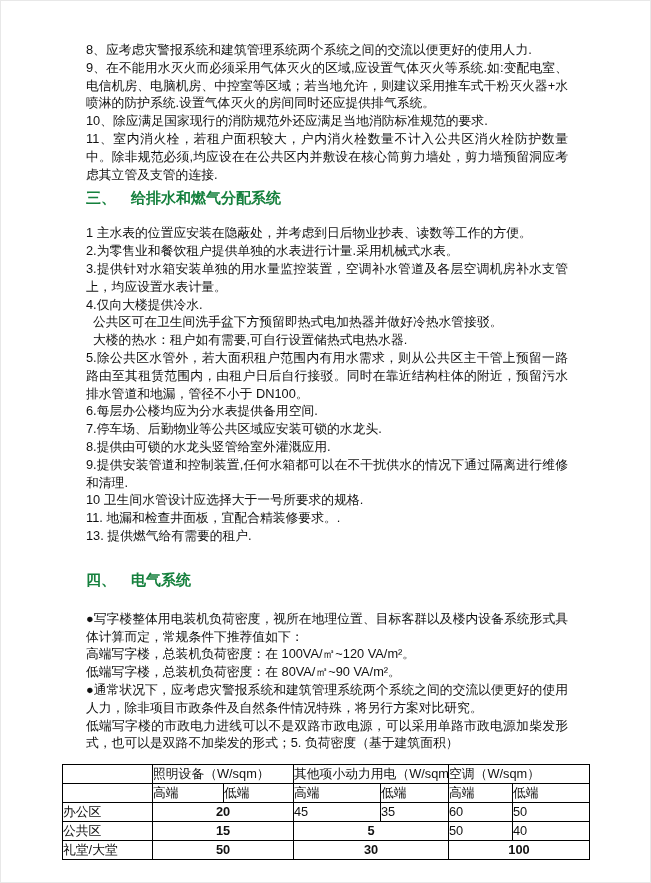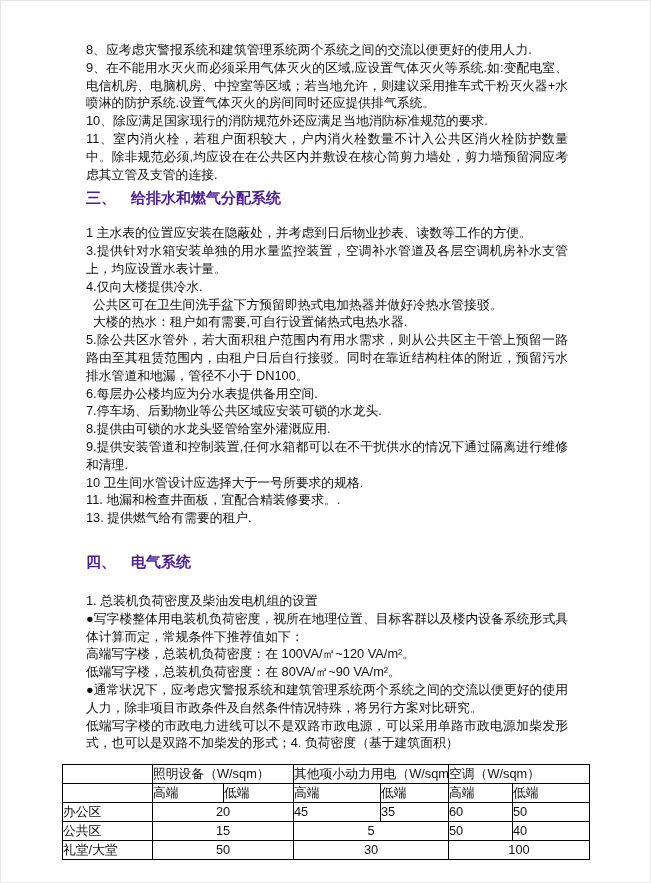--- a/index.html
+++ b/index.html
@@ -18,21 +18,21 @@
   }
   .line {
     margin: 0;
     text-align: justify;
   }
   .indent { padding-left: 7px; }
   h2.heading {
     font-size: 15px;
     line-height: 21px;
     font-weight: bold;
-    color: #4c1d95;
+    color: #15803d;
     margin: 0;
   }
   h2.heading.plumbing { margin-top: 4px; margin-bottom: 16px; }
   h2.heading.electrical { margin-top: 24px; margin-bottom: 20px; }
   table.load-table {
     border-collapse: collapse;
     table-layout: fixed;
     margin-top: 12px;
     margin-left: -24px;
     width: 527px;
@@ -40,56 +40,56 @@
   }
   table.load-table td {
     border: 1px solid #000000;
     height: 16px;
     padding: 1px 0;
     line-height: 15.5px;
     text-align: left;
     overflow: hidden;
     white-space: nowrap;
   }
-  table.load-table td.c { text-align: center; }
+  table.load-table td.c { text-align: center; font-weight: bold; }
 </style>
 </head>
 <body>
 
 <div class="page">
 
   <p class="line">8、应考虑灾警报系统和建筑管理系统两个系统之间的交流以便更好的使用人力.</p>
   <p class="line">9、在不能用水灭火而必须采用气体灭火的区域,应设置气体灭火等系统.如:变配电室、电信机房、电脑机房、中控室等区域；若当地允许，则建议采用推车式干粉灭火器+水喷淋的防护系统.设置气体灭火的房间同时还应提供排气系统。</p>
   <p class="line">10、除应满足国家现行的消防规范外还应满足当地消防标准规范的要求.</p>
   <p class="line">11、室内消火栓，若租户面积较大，户内消火栓数量不计入公共区消火栓防护数量中。除非规范必须,均应设在在公共区内并敷设在核心筒剪力墙处，剪力墙预留洞应考虑其立管及支管的连接.</p>
 
   <h2 class="heading plumbing">三、　给排水和燃气分配系统</h2>
 
   <p class="line">1 主水表的位置应安装在隐蔽处，并考虑到日后物业抄表、读数等工作的方便。</p>
+  <p class="line">2.为零售业和餐饮租户提供单独的水表进行计量.采用机械式水表。</p>
   <p class="line">3.提供针对水箱安装单独的用水量监控装置，空调补水管道及各层空调机房补水支管上，均应设置水表计量。</p>
   <p class="line">4.仅向大楼提供冷水.</p>
   <p class="line indent">公共区可在卫生间洗手盆下方预留即热式电加热器并做好冷热水管接驳。</p>
   <p class="line indent">大楼的热水：租户如有需要,可自行设置储热式电热水器.</p>
   <p class="line">5.除公共区水管外，若大面积租户范围内有用水需求，则从公共区主干管上预留一路路由至其租赁范围内，由租户日后自行接驳。同时在靠近结构柱体的附近，预留污水排水管道和地漏，管径不小于 DN100。</p>
   <p class="line">6.每层办公楼均应为分水表提供备用空间.</p>
   <p class="line">7.停车场、后勤物业等公共区域应安装可锁的水龙头.</p>
   <p class="line">8.提供由可锁的水龙头竖管给室外灌溉应用.</p>
   <p class="line">9.提供安装管道和控制装置,任何水箱都可以在不干扰供水的情况下通过隔离进行维修和清理.</p>
   <p class="line">10 卫生间水管设计应选择大于一号所要求的规格.</p>
   <p class="line">11. 地漏和检查井面板，宜配合精装修要求。.</p>
   <p class="line">13. 提供燃气给有需要的租户.</p>
 
   <h2 class="heading electrical">四、　电气系统</h2>
 
-  <p class="line">1. 总装机负荷密度及柴油发电机组的设置</p>
   <p class="line">●写字楼整体用电装机负荷密度，视所在地理位置、目标客群以及楼内设备系统形式具体计算而定，常规条件下推荐值如下：</p>
   <p class="line">高端写字楼，总装机负荷密度：在 100VA/㎡~120 VA/m²。</p>
   <p class="line">低端写字楼，总装机负荷密度：在 80VA/㎡~90 VA/m²。</p>
   <p class="line">●通常状况下，应考虑灾警报系统和建筑管理系统两个系统之间的交流以便更好的使用人力，除非项目市政条件及自然条件情况特殊，将另行方案对比研究。</p>
-  <p class="line">低端写字楼的市政电力进线可以不是双路市政电源，可以采用单路市政电源加柴发形式，也可以是双路不加柴发的形式；4. 负荷密度（基于建筑面积）</p>
+  <p class="line">低端写字楼的市政电力进线可以不是双路市政电源，可以采用单路市政电源加柴发形式，也可以是双路不加柴发的形式；5. 负荷密度（基于建筑面积）</p>
 
   <table class="load-table">
     <colgroup>
       <col style="width:90px">
         <col style="width:71px">
         <col style="width:70px">
       <col style="width:87px">
         <col style="width:68px">
         <col style="width:64px">
         <col style="width:77px">

